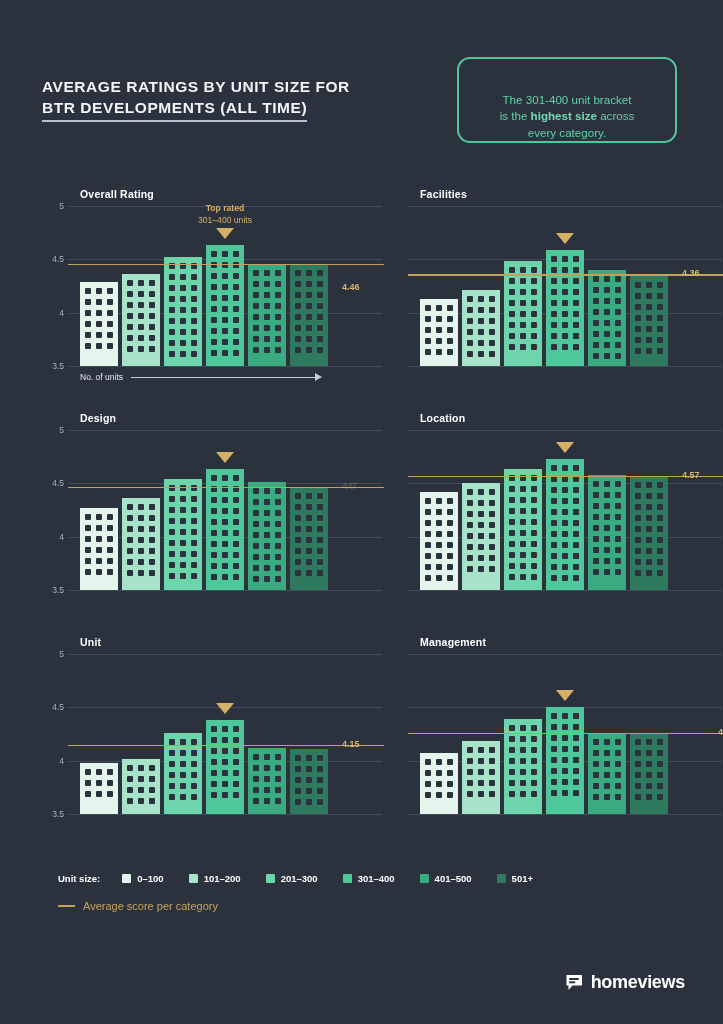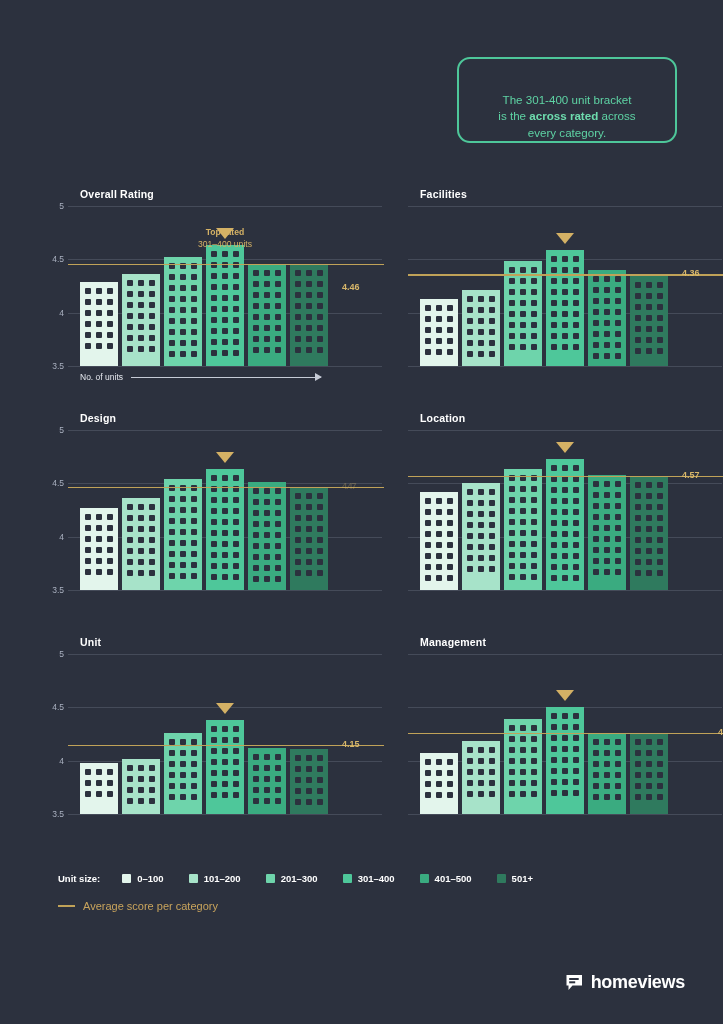--- a/index.html
+++ b/index.html
@@ -74,21 +74,21 @@
   }
   .avglabel.faded{opacity:.28;letter-spacing:-1px;}
 
   .marker{
     position:absolute;width:0;height:0;
     border-left:9px solid transparent;border-right:9px solid transparent;
     border-top:11px solid #d4b165;
   }
   .toprated{
     position:absolute;text-align:center;width:120px;
-    font-size:8.6px;line-height:11.5px;color:#d4b165;margin-top:24px;
+    font-size:8.6px;line-height:11.5px;color:#d4b165;
   }
   .toprated .tr1{font-weight:bold;display:block;}
 
   .units-annot{
     position:absolute;left:38px;top:192px;display:flex;align-items:center;gap:8px;
   }
   .units-annot .lbl{font-size:8.5px;color:#e6e9ef;}
   .units-annot .ln{
     width:190px;height:1px;background:#c6cbd6;position:relative;
   }
@@ -112,25 +112,29 @@
   
   .logo{position:absolute;right:38px;top:972px;display:flex;align-items:center;gap:7px;}
   .logo .mark{width:19px;height:19px;}
   .logo .word{font-size:18px;font-weight:bold;color:#ffffff;letter-spacing:-.3px;}
 </style>
 </head>
 <body>
 
 <div class="page">
 
+  <div class="title">
+    <span>AVERAGE RATINGS BY UNIT SIZE FOR</span><br>
+    <span class="l2">BTR DEVELOPMENTS (ALL TIME)</span>
+  </div>
 
   <div class="callout">
     <p>
       <span>The 301-400 unit bracket</span><br>
-      <span>is the </span><b>across rated</b><span> across</span><br>
+      <span>is the </span><b>highest size</b><span> across</span><br>
       <span>every category.</span>
     </p>
   </div>
 
   <div class="charts" id="charts">
       <div class="row">
         <div class="panel left">
           <div class="panel-title">Overall Rating</div>
           <div class="plot">
             <div class="gridline" style="top: 0px;"></div>

